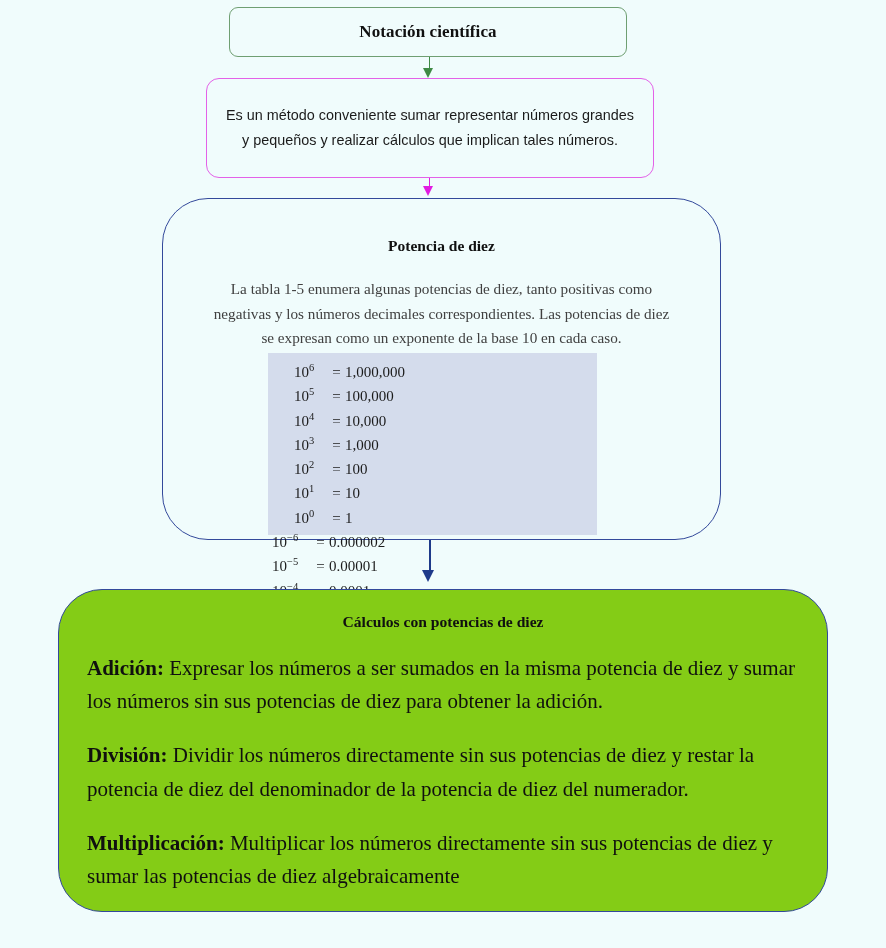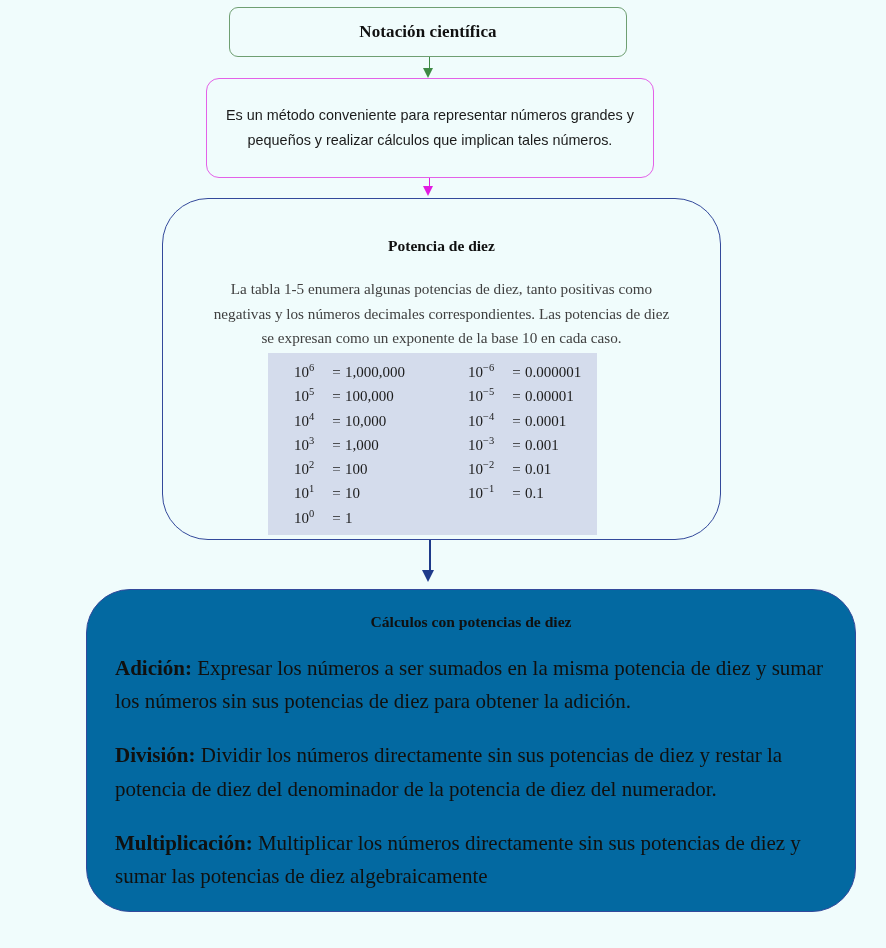--- a/index.html
+++ b/index.html
@@ -106,20 +106,21 @@
     top: 353px;
     width: 329px;
     height: 182px;
     background: #d4dcec;
     box-sizing: border-box;
     padding: 11px 0 0 0;
   }
   .pow-cols {
     display: flex;
     height: 100%;
+    flex-direction: column;
   }
   .pow-col {
     box-sizing: border-box;
   }
   .pow-col.left  { width: 196px; padding-left: 26px; }
   .pow-col.right { width: 133px; padding-left: 4px; }
   .pow-row {
     display: flex;
     align-items: baseline;
     height: 24.3px;
@@ -151,23 +152,22 @@
   
   .node-calc {
     position: absolute;
     left: 58px;
     top: 589px;
     width: 770px;
     height: 323px;
     box-sizing: border-box;
     border: 1.7px solid #33499b;
     border-radius: 44px;
-    background: #0369a1;
+    background: #84cc16;
     padding: 20px 14px 0 14px;
-    margin-left: 28px;
   }
   .node-calc .heading {
     font-family: "Liberation Serif", serif;
     font-size: 15.6px;
     font-weight: bold;
     color: #101010;
     text-align: center;
     margin: 3px 0 0 0;
   }
   .calc-list {
@@ -213,21 +213,21 @@
 <div class="canvas">
 
   <div class="node-title">
     <span class="label">Notación científica</span>
   </div>
 
   <div class="conn conn-1"></div>
   <div class="arrowhead arrowhead-1"></div>
 
   <div class="node-def">
-    <span class="text">Es un método conveniente para representar números grandes y pequeños y realizar cálculos que implican tales números.</span>
+    <span class="text">Es un método conveniente sumar representar números grandes y pequeños y realizar cálculos que implican tales números.</span>
   </div>
 
   <div class="conn conn-2"></div>
   <div class="arrowhead arrowhead-2"></div>
 
   <div class="node-pow">
     <div class="heading">Potencia de diez</div>
     <div class="body">La tabla 1-5 enumera algunas potencias de diez, tanto positivas como negativas y los números decimales correspondientes. Las potencias de diez se expresan como un exponente de la base 10 en cada caso.</div>
   </div>
 
@@ -267,21 +267,21 @@
           <div class="pow-row">
             <span class="base">10<sup>0</sup></span>
             <span class="eq">=</span>
             <span class="val">1</span>
           </div>
         </div>
       <div class="pow-col right" id="col-right">
           <div class="pow-row">
             <span class="base">10<sup>−6</sup></span>
             <span class="eq">=</span>
-            <span class="val">0.000001</span>
+            <span class="val">0.000002</span>
           </div>
           <div class="pow-row">
             <span class="base">10<sup>−5</sup></span>
             <span class="eq">=</span>
             <span class="val">0.00001</span>
           </div>
           <div class="pow-row">
             <span class="base">10<sup>−4</sup></span>
             <span class="eq">=</span>
             <span class="val">0.0001</span>

